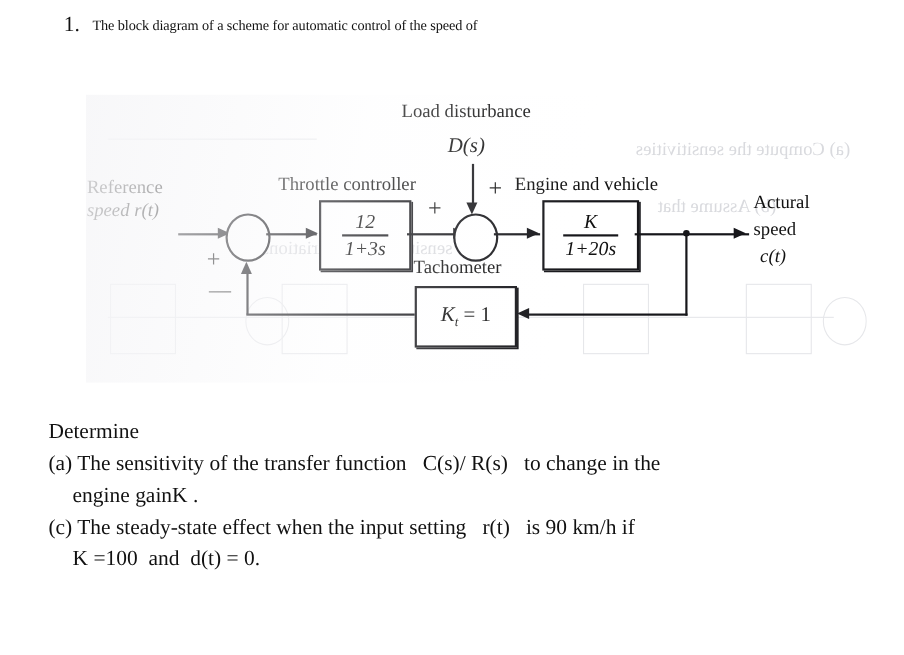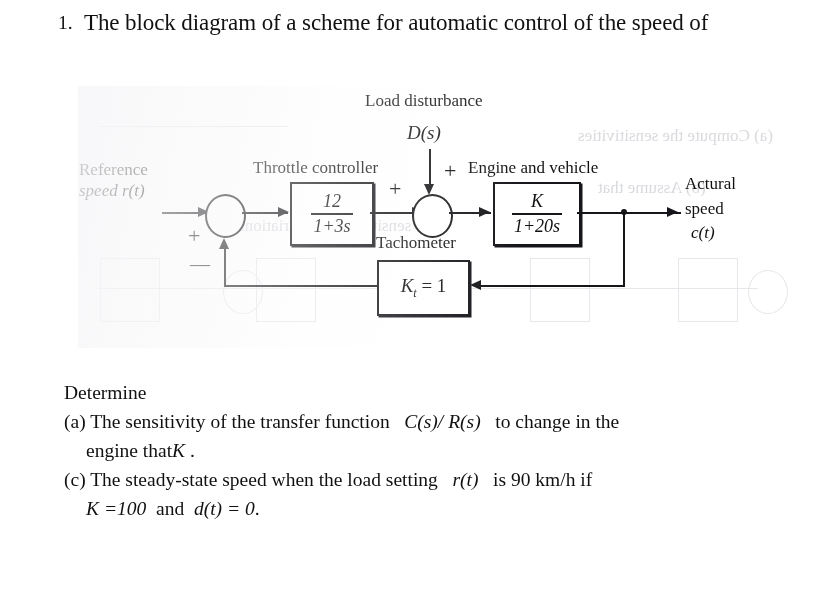--- a/index.html
+++ b/index.html
@@ -27,21 +27,21 @@
     display: flex;
     align-items: flex-start;
   }
   .stem-num {
     width: 26px;
     flex: 0 0 26px;
     font-size: 19.5px;
     line-height: 30px;
   }
   .stem-text {
-    font-size: 23px;
+    font-size: 13px;
     line-height: 30px;
     letter-spacing: -0.1px;
   }
   .stem-cont {
     margin-left: 26px;
     font-size: 19.5px;
     line-height: 30px;
   }
 
   
@@ -186,31 +186,31 @@
   }
   .tach-txt sub {
     font-size: 12px;
     font-style: italic;
   }
   .tach-txt .eq { font-style: normal; }
 
   
   #determine {
     position: absolute;
-    left: 64px;
+    left: 44px;
     top: 378px;
     width: 750px;
   }
   .d-line {
     font-size: 19.5px;
     line-height: 29px;
     white-space: nowrap;
   }
   .d-indent { padding-left: 22px; }
-  .mth { font-style: italic; }
+  .mth { }
 </style>
 </head>
 <body>
 
 <div id="stem">
   <div class="stem-row">
     <div class="stem-num">1.</div>
     <div class="stem-text">The block diagram of a scheme for automatic control of the speed of</div>
   </div>
 </div>
@@ -307,25 +307,25 @@
 
 <div id="determine">
   <div class="d-line">Determine</div>
 
   <div class="d-line">
     <span>(a) The sensitivity of the transfer function</span>
     &nbsp;&nbsp;<span class="mth">C(s)/ R(s)</span>&nbsp;&nbsp;
     <span>to change in the</span>
   </div>
   <div class="d-line d-indent">
-    <span>engine that</span><span class="mth">K</span>&nbsp;<span>.</span>
+    <span>engine gain</span><span class="mth">K</span>&nbsp;<span>.</span>
   </div>
 
 
   <div class="d-line">
-    <span>(c) The steady-state speed when the load setting</span>
+    <span>(c) The steady-state effect when the input setting</span>
     &nbsp;&nbsp;<span class="mth">r(t)</span>&nbsp;&nbsp;
     <span>is 90 km/h if</span>
   </div>
   <div class="d-line d-indent">
     <span class="mth">K =100</span>&nbsp;&nbsp;<span>and</span>&nbsp;&nbsp;<span class="mth">d(t) = 0</span><span>.</span>
   </div>
 </div>
 
 </body></html>

